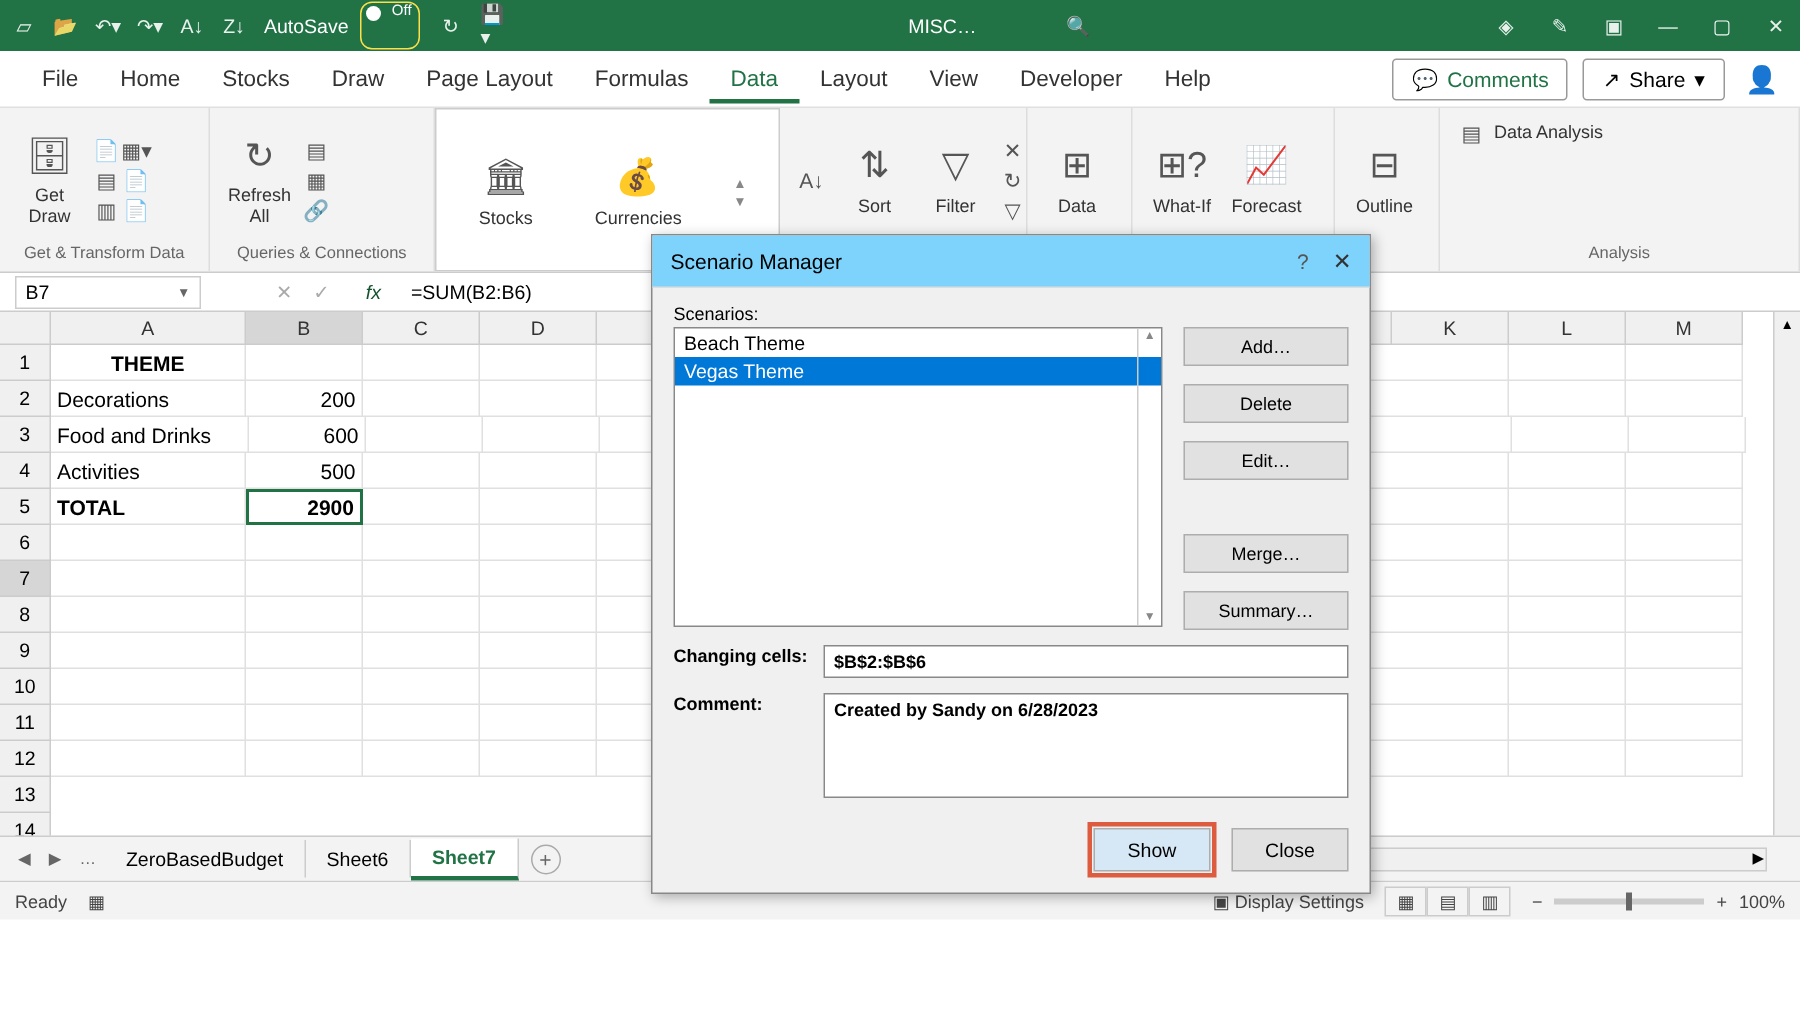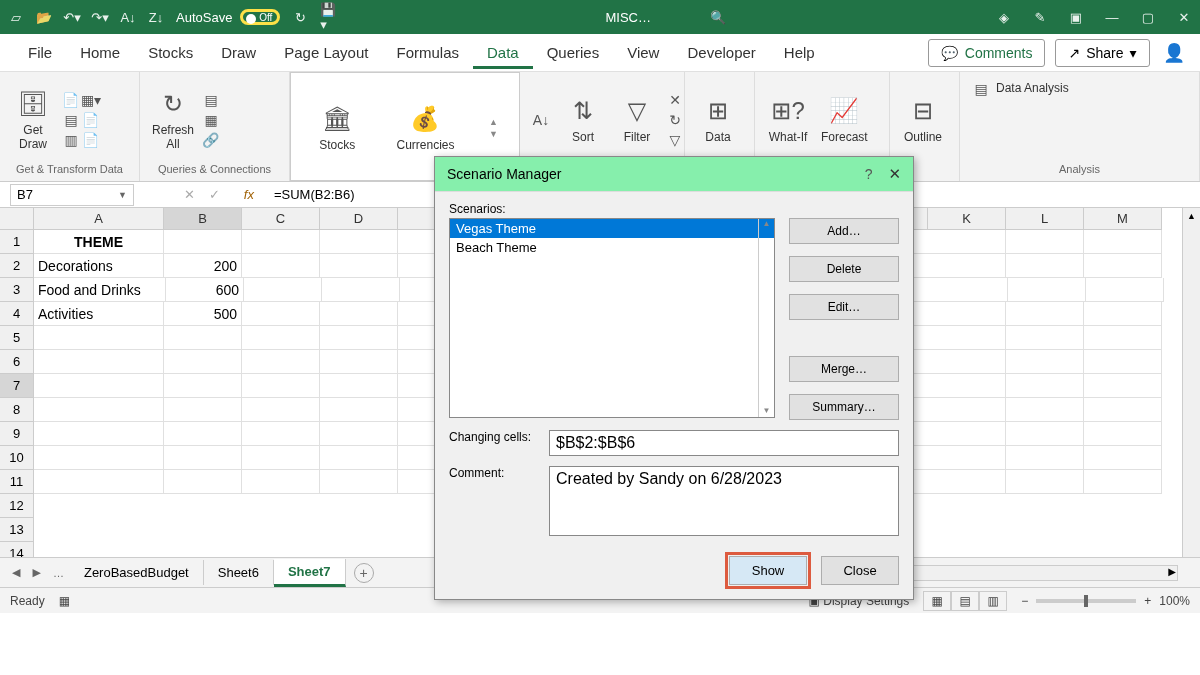--- a/index.html
+++ b/index.html
@@ -4,21 +4,21 @@
 <style>
 * { box-sizing: border-box; margin: 0; padding: 0; font-family: 'Segoe UI', Arial, sans-serif; }
 body { background: #fff; width: 1200px; height: 675px; overflow: hidden; position: relative; font-size: 13px; }
 
 
 .titlebar { background: #217346; height: 34px; display: flex; align-items: center; color: #fff; padding: 0 8px; }
 .tb-left { display: flex; align-items: center; gap: 12px; }
 .tb-icon { width: 16px; height: 16px; display: flex; align-items: center; justify-content: center; font-size: 13px; color: #fff; opacity: 0.9; }
 .tb-center { flex: 1; display: flex; align-items: center; justify-content: center; gap: 20px; }
 .autosave { display: flex; align-items: center; gap: 8px; }
-.toggle { width: 40px; height: 16px; border: 3px solid #fde047; border-radius: 8px; position: relative; }
+.toggle { width: 40px; height: 32px; border: 1px solid #fde047; border-radius: 8px; position: relative; }
 .toggle::before { content: ''; position: absolute; width: 10px; height: 10px; background: #fff; border-radius: 50%; top: 2px; left: 3px; }
 .toggle-off { font-size: 10px; color: #fff; position: absolute; right: 5px; top: 0px; }
 .tb-right { display: flex; align-items: center; gap: 20px; }
 
 
 .menubar { background: #fff; height: 38px; display: flex; align-items: center; padding: 0 14px; gap: 0; border-bottom: 1px solid #e0e0e0; }
 .menu-item { padding: 8px 14px; font-size: 15px; color: #333; cursor: pointer; }
 .menu-item.active { color: #217346; border-bottom: 3px solid #217346; padding-bottom: 5px; }
 .menu-spacer { flex: 1; }
 .menu-btn { padding: 5px 12px; border: 1px solid #999; border-radius: 3px; font-size: 14px; display: flex; align-items: center; gap: 6px; cursor: pointer; }
@@ -35,21 +35,21 @@
 .ribbon-icon.small { width: 18px; height: 18px; font-size: 14px; }
 .ribbon-label { font-size: 12px; color: #333; text-align: center; line-height: 1.1; }
 .ribbon-stack { display: flex; flex-direction: column; gap: 2px; }
 .ribbon-row { display: flex; gap: 2px; }
 
 
 .formulabar { background: #fff; height: 26px; display: flex; align-items: center; border-bottom: 1px solid #ccc; }
 .namebox { width: 124px; height: 22px; border: 1px solid #ccc; margin-left: 10px; padding: 0 6px; display: flex; align-items: center; justify-content: space-between; font-size: 13px; }
 .namebox-arrow { font-size: 9px; color: #666; }
 .fx-area { display: flex; align-items: center; gap: 14px; margin-left: 50px; color: #aaa; }
-.fx-label { font-style: italic; color: #a16207; font-size: 13px; margin-left: 10px; }
+.fx-label { font-style: italic; color: #14532d; font-size: 13px; margin-left: 10px; }
 .formula-val { margin-left: 20px; font-size: 13px; }
 
 
 .sheet { position: relative; background: #fff; height: 349px; display: flex; }
 .corner { width: 34px; height: 22px; background: #f0f0f0; border-right: 1px solid #ccc; border-bottom: 1px solid #ccc; }
 .colheaders { position: absolute; top: 0; left: 34px; display: flex; height: 22px; }
 .colheader { background: #f0f0f0; border-right: 1px solid #ccc; border-bottom: 1px solid #ccc; display: flex; align-items: center; justify-content: center; font-size: 13px; color: #333; }
 .rowheaders { position: absolute; top: 22px; left: 0; width: 34px; }
 .rowheader { height: 24px; background: #f0f0f0; border-right: 1px solid #ccc; border-bottom: 1px solid #ccc; display: flex; align-items: center; justify-content: center; font-size: 13px; }
 .cells { position: absolute; top: 22px; left: 34px; }
@@ -77,38 +77,38 @@
 .statusbar { background: #f3f3f3; height: 26px; display: flex; align-items: center; padding: 0 10px; gap: 14px; border-top: 1px solid #ccc; font-size: 12px; color: #444; }
 .sb-spacer { flex: 1; }
 .sb-views { display: flex; gap: 0; }
 .sb-view { width: 28px; height: 20px; border: 1px solid #ccc; display: flex; align-items: center; justify-content: center; font-size: 12px; }
 .sb-zoom { display: flex; align-items: center; gap: 8px; }
 .sb-slider { width: 100px; height: 4px; background: #ccc; position: relative; }
 .sb-slider-thumb { position: absolute; left: 48%; top: -4px; width: 4px; height: 12px; background: #666; }
 
 
 .dialog { position: absolute; top: 156px; left: 434px; width: 480px; background: #f0f0f0; border: 1px solid #888; box-shadow: 2px 2px 8px rgba(0,0,0,0.3); font-size: 13px; }
-.dlg-title { padding: 8px 12px; display: flex; align-items: center; background: #86efac; border-bottom: 1px solid #ddd; }
+.dlg-title { padding: 8px 12px; display: flex; align-items: center; background: #7dd3fc; border-bottom: 1px solid #ddd; }
 .dlg-title-text { flex: 1; font-size: 14px; }
 .dlg-help { font-size: 14px; color: #555; margin-right: 16px; cursor: pointer; }
 .dlg-close { font-size: 15px; color: #333; cursor: pointer; }
 .dlg-body { padding: 10px 14px; }
 .dlg-row { display: flex; gap: 14px; }
 .dlg-left { flex: 1; }
 .dlg-right { width: 110px; display: flex; flex-direction: column; gap: 12px; }
 .dlg-label { font-size: 12px; margin-bottom: 2px; }
 .dlg-list { background: #fff; border: 1px solid #888; height: 200px; position: relative; }
 .dlg-list-item { padding: 2px 6px; font-size: 13px; }
 .dlg-list-item.selected { background: #0078d7; color: #fff; }
 .dlg-scroll { position: absolute; right: 0; top: 0; width: 16px; height: 100%; border-left: 1px solid #ccc; }
 .dlg-scroll-arr { font-size: 8px; text-align: center; color: #888; }
 .dlg-btn { background: #e1e1e1; border: 1px solid #adadad; padding: 5px 0; text-align: center; font-size: 12px; cursor: pointer; }
-.dlg-field-row { display: flex; align-items: flex-start; margin-top: 10px; gap: 10px; }
+.dlg-field-row { display: flex; align-items: flex-start; margin-top: 10px; gap: 10px; font-weight: bold; }
 .dlg-field-label { width: 90px; font-size: 12px; }
-.dlg-field-val { flex: 1; background: #fff; border: 1px solid #888; padding: 3px 6px; font-size: 16px; min-height: 20px; }
+.dlg-field-val { flex: 1; background: #fff; border: 1px solid #888; padding: 3px 6px; font-size: 12px; min-height: 20px; }
 .dlg-field-val.tall { height: 70px; }
 .dlg-footer { display: flex; justify-content: flex-end; gap: 14px; padding: 10px 14px 14px 14px; }
 .dlg-footer-btn { background: #e1e1e1; border: 1px solid #adadad; padding: 6px 0; width: 78px; text-align: center; font-size: 13px; cursor: pointer; }
 .dlg-footer-btn.highlight { background: #d6e8f5; outline: 3px solid #dd5b3f; outline-offset: 1px; }
 
 .colheader.selB { background: #d6d6d6; }
 .rowheader.selR { background: #d6d6d6; }
 </style>
 </head>
 <body>
@@ -145,21 +145,21 @@
 </div>
 
 <div class="menubar">
   <div class="menu-item">File</div>
   <div class="menu-item">Home</div>
   <div class="menu-item">Stocks</div>
   <div class="menu-item">Draw</div>
   <div class="menu-item">Page Layout</div>
   <div class="menu-item">Formulas</div>
   <div class="menu-item active">Data</div>
-  <div class="menu-item">Queries</div>
+  <div class="menu-item">Layout</div>
   <div class="menu-item">View</div>
   <div class="menu-item">Developer</div>
   <div class="menu-item">Help</div>
   <div class="menu-spacer"></div>
   <div class="menu-btn green">💬 <span>Comments</span></div>
   <div style="width:10px"></div>
   <div class="menu-btn">↗ <span>Share</span> ▾</div>
   <div style="width:14px"></div>
   <span style="font-size:18px;">👤</span>
 </div>
@@ -359,20 +359,30 @@
       <div class="cell" style="width:130px;">Activities</div>
       <div class="cell right" style="width:78px;">500</div>
       <div class="cell" style="width:78px;"></div>
         <div class="cell" style="width:78px;"></div>
         <div class="cell" style="width:530px;border-right:none;"></div>
         <div class="cell" style="width:78px;"></div>
         <div class="cell" style="width:78px;"></div>
         <div class="cell" style="width:78px;"></div>
     </div>
     <div class="cell-row">
+      <div class="cell bold" style="width:130px;">TOTAL</div>
+      <div class="cell right bold selected" style="width:78px;">2900</div>
+      <div class="cell" style="width:78px;"></div>
+        <div class="cell" style="width:78px;"></div>
+        <div class="cell" style="width:530px;border-right:none;"></div>
+        <div class="cell" style="width:78px;"></div>
+        <div class="cell" style="width:78px;"></div>
+        <div class="cell" style="width:78px;"></div>
+    </div>
+    <div class="cell-row">
         <div class="cell" style="width:130px;"></div>
         <div class="cell" style="width:78px;"></div>
         <div class="cell" style="width:78px;"></div>
         <div class="cell" style="width:78px;"></div>
         <div class="cell" style="width:530px;border-right:none;"></div>
         <div class="cell" style="width:78px;"></div>
         <div class="cell" style="width:78px;"></div>
         <div class="cell" style="width:78px;"></div>
       </div>
     <div class="cell-row">
@@ -481,22 +491,22 @@
   <div class="dlg-title">
     <span class="dlg-title-text">Scenario Manager</span>
     <span class="dlg-help">?</span>
     <span class="dlg-close">✕</span>
   </div>
   <div class="dlg-body">
     <div class="dlg-label">Scenarios:</div>
     <div class="dlg-row">
       <div class="dlg-left">
         <div class="dlg-list">
+          <div class="dlg-list-item">Beach Theme</div>
           <div class="dlg-list-item selected">Vegas Theme</div>
-          <div class="dlg-list-item">Beach Theme</div>
           <div class="dlg-scroll">
             <div class="dlg-scroll-arr">▲</div>
             <div class="dlg-scroll-arr" style="position:absolute;bottom:2px;width:100%;">▼</div>
           </div>
         </div>
       </div>
       <div class="dlg-right">
         <div class="dlg-btn">Add…</div>
         <div class="dlg-btn">Delete</div>
         <div class="dlg-btn">Edit…</div>

